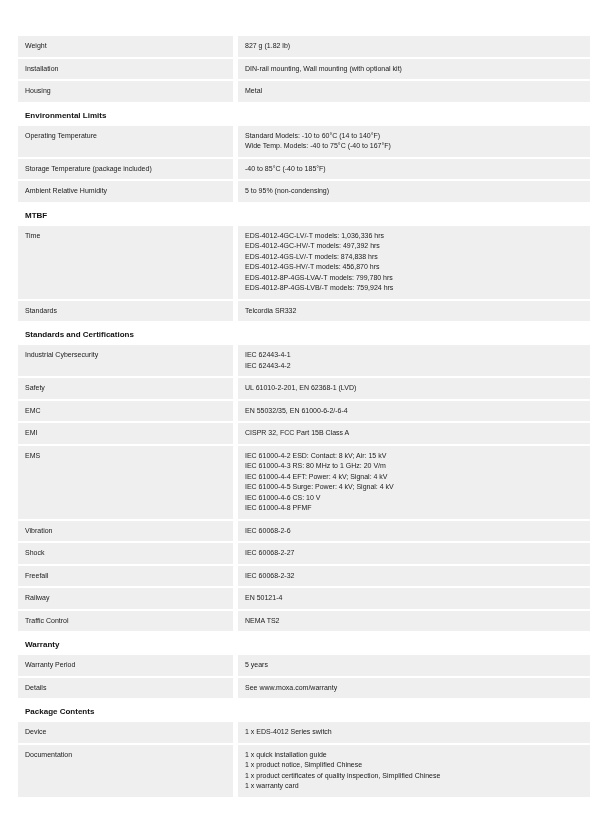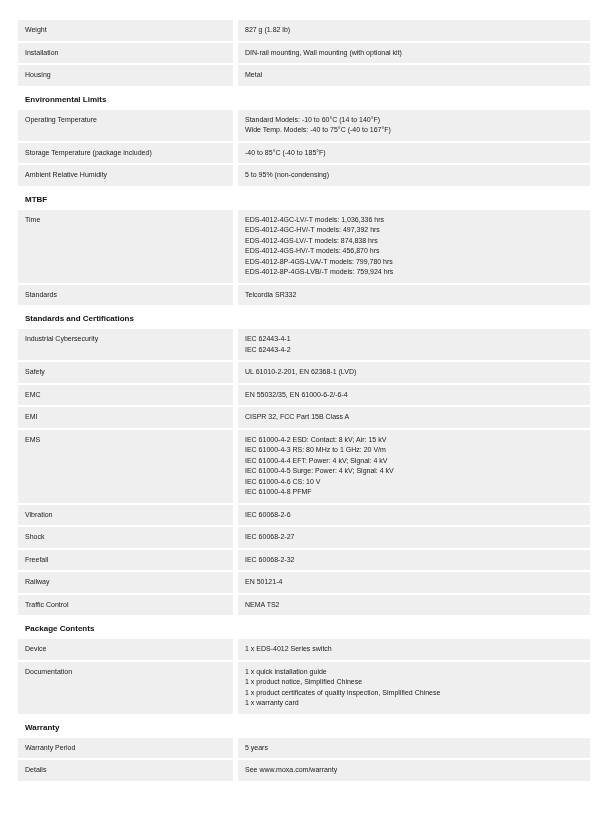--- a/index.html
+++ b/index.html
@@ -10,21 +10,21 @@
   body {
     width: 608px;
     height: 813px;
     font-family: "Liberation Sans", sans-serif;
     color: #1a1a1a;
     overflow: hidden;
   }
   .page {
     box-sizing: border-box;
     width: 608px;
-    padding: 20px 18px 10px 18px;
+    padding: 36px 18px 10px 18px;
   }
   .section-title {
     font-size: 8px;
     font-weight: bold;
     line-height: 10px;
     margin: 9px 0 5px 7px;
     color: #111111;
   }
   .spec-row {
     display: flex;
@@ -178,46 +178,46 @@
           </div>
         </div>
         <div class="spec-row">
           <div class="cell label">Traffic Control</div>
           <div class="cell value">
             <div class="value-line">NEMA TS2</div>
           </div>
         </div>
       </section>
       <section>
+        <div class="section-title">Warranty</div>
+        <div class="spec-row">
+          <div class="cell label">Warranty Period</div>
+          <div class="cell value">
+            <div class="value-line">5 years</div>
+          </div>
+        </div>
+        <div class="spec-row">
+          <div class="cell label">Details</div>
+          <div class="cell value">
+            <div class="value-line">See www.moxa.com/warranty</div>
+          </div>
+        </div>
+      </section>
+      <section>
         <div class="section-title">Package Contents</div>
         <div class="spec-row">
           <div class="cell label">Device</div>
           <div class="cell value">
             <div class="value-line">1 x EDS-4012 Series switch</div>
           </div>
         </div>
         <div class="spec-row">
           <div class="cell label">Documentation</div>
           <div class="cell value">
             <div class="value-line">1 x quick installation guide</div>
             <div class="value-line">1 x product notice, Simplified Chinese</div>
             <div class="value-line">1 x product certificates of quality inspection, Simplified Chinese</div>
             <div class="value-line">1 x warranty card</div>
           </div>
         </div>
       </section>
-      <section>
-        <div class="section-title">Warranty</div>
-        <div class="spec-row">
-          <div class="cell label">Warranty Period</div>
-          <div class="cell value">
-            <div class="value-line">5 years</div>
-          </div>
-        </div>
-        <div class="spec-row">
-          <div class="cell label">Details</div>
-          <div class="cell value">
-            <div class="value-line">See www.moxa.com/warranty</div>
-          </div>
-        </div>
-      </section>
     </div>
 </div>
 
 </body></html>

